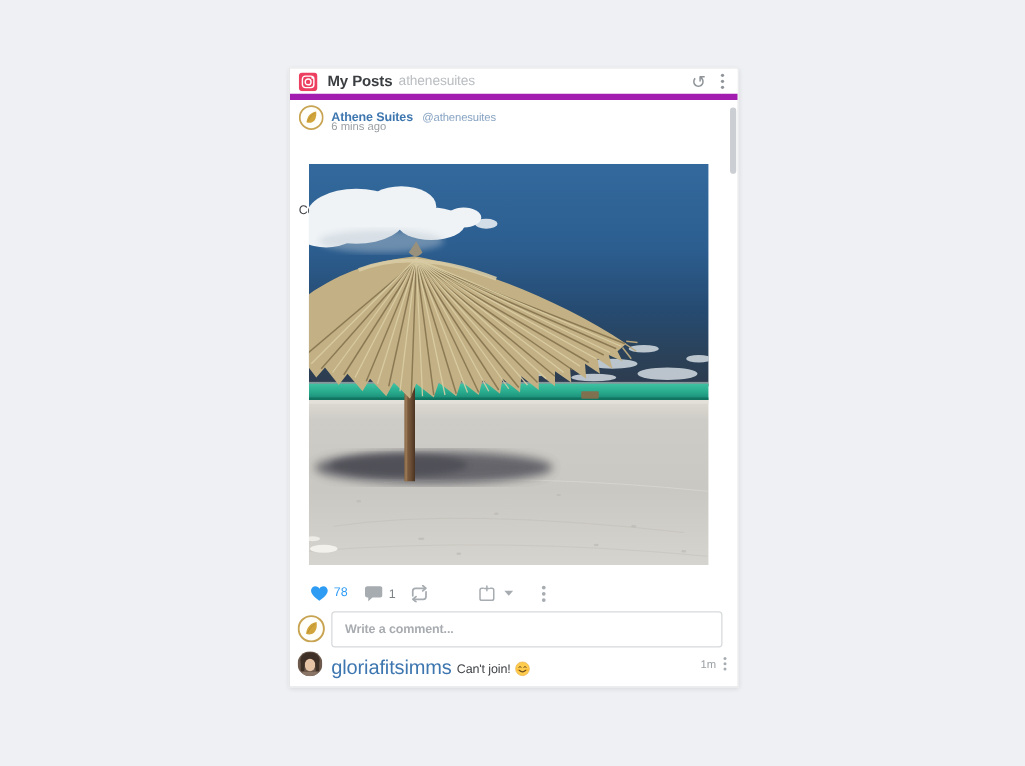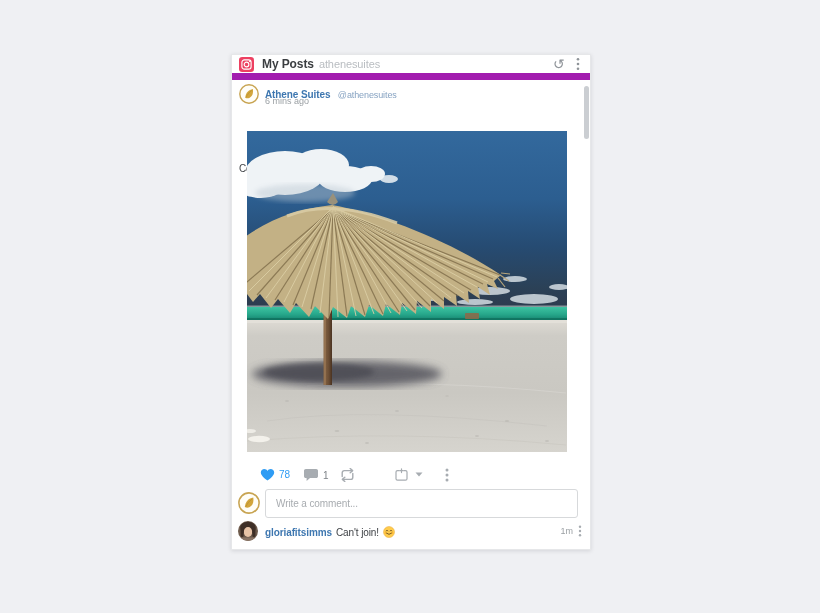--- a/index.html
+++ b/index.html
@@ -16,21 +16,21 @@
     width:360px; height:496px;
     background:#ffffff;
     border:1px solid #e6e7e9;
     box-shadow:0 1px 4px rgba(40,45,60,.14);
   }
   
   .stream-header {
     position:absolute; left:0; top:0; right:0; height:25px;
     display:flex; align-items:center;
     padding:0 10px 0 7px;
-    border-bottom:7px solid #a21caf;
+    border-bottom:5px solid #a21caf;
     background:#fff;
   }
   .stream-title { font-size:12px; font-weight:bold; color:#3b3e41; margin-left:8px; letter-spacing:-.1px; }
   .stream-account { font-size:11px; color:#b9bdc1; margin-left:5px; letter-spacing:-.1px; }
   .header-spacer { flex:1; }
   .refresh-btn {
     font-size:14px; line-height:14px; color:#8f9499;
     margin-right:11px; cursor:pointer; transform:scaleX(-1);
   }
   
@@ -39,44 +39,44 @@
   .author-name { font-size:10px; font-weight:bold; color:#3e77b0; letter-spacing:-.1px; }
   .author-handle { font-size:9px; color:#87a3c2; margin-left:3px; letter-spacing:-.1px; }
   .post-time { position:absolute; left:33px; top:41px; font-size:9px; color:#9ba0a4; }
   .post-text { position:absolute; left:7px; top:108px; font-size:10px; color:#3f4246; letter-spacing:-.15px; white-space:nowrap; }
   .post-text { top:109px; }
   .hashtag { color:#4a90d2; }
   
   .post-photo { position:absolute; left:15px; top:76px; width:320px; height:321px; overflow:hidden; }
   .post-photo svg { display:block; }
   
-  .action-bar { position:absolute; left:16px; top:413px; right:0; height:16px; }
+  .action-bar { position:absolute; left:4px; top:413px; right:0; height:16px; }
   .action { position:absolute; top:0; display:flex; align-items:center; cursor:pointer; }
   .like-btn    { left:12px; }
   .comment-btn { left:55px; }
   .repeat-btn  { left:91px; }
   .assign-btn  { left:147px; }
   .more-btn    { left:197px; }
   .count-like { font-size:10px; color:#2f9cf4; margin-left:4px; }
   .count-gray { font-size:10px; color:#7d8287; margin-left:5px; }
   .caret-gap { margin-left:7px; display:flex; align-items:center; }
   
   .composer-avatar { position:absolute; left:6px; top:437px; width:22px; height:22px; }
   .comment-input {
     position:absolute; left:33px; top:434px; width:313px; height:29px;
     border:1px solid #d7d9db; border-radius:3px;
     font-family:"Liberation Sans", sans-serif;
-    font-size:10px; color:#3f4246; padding:0 10px; outline:none; background:#fff;
+    font-size:10px; color:#3f4246; padding:0 10px; outline:none; background:#fff;font-weight:bold;
   }
   .comment-input::placeholder { color:#a8acb0; letter-spacing:-.1px; }
   
   .comment-row { position:absolute; left:0; top:466px; right:0; height:22px; }
   .comment-avatar { position:absolute; left:6px; top:0; width:20px; height:20px; border-radius:50%; overflow:hidden; }
   .comment-body { position:absolute; left:33px; top:5px; white-space:nowrap; display:flex; align-items:center; }
-  .comment-user { font-size:10px; font-weight:bold; color:#3e77b0; letter-spacing:-.1px; }
+  .comment-user { font-size:16px; font-weight:normal; color:#3e77b0; letter-spacing:-.1px; }
   .comment-text { font-size:10px; color:#3f4246; margin-left:4px; letter-spacing:-.1px; }
   .comment-emoji { margin-left:4px; }
   .comment-meta { position:absolute; right:8px; top:4px; display:flex; align-items:center; }
   .comment-time { font-size:9px; color:#9ba0a4; margin-right:5px; }
   
   .scroll-thumb {
     position:absolute; right:1px; top:31px; width:5px; height:53px;
     background:#cbced2; border-radius:3px;
   }
 </style>

